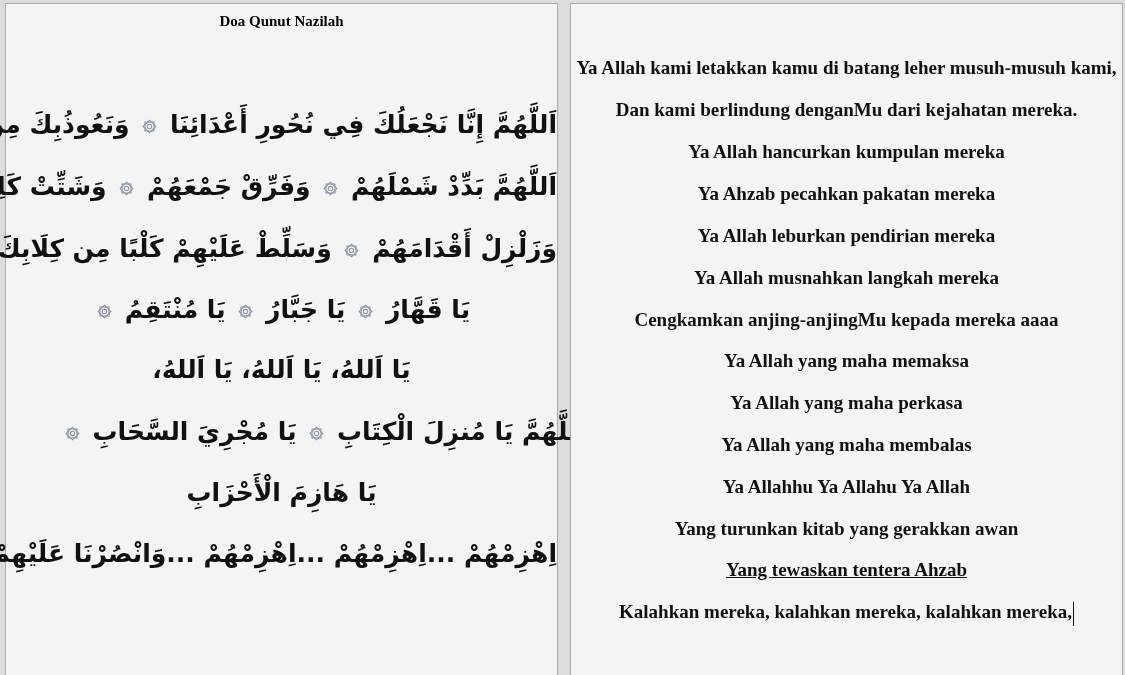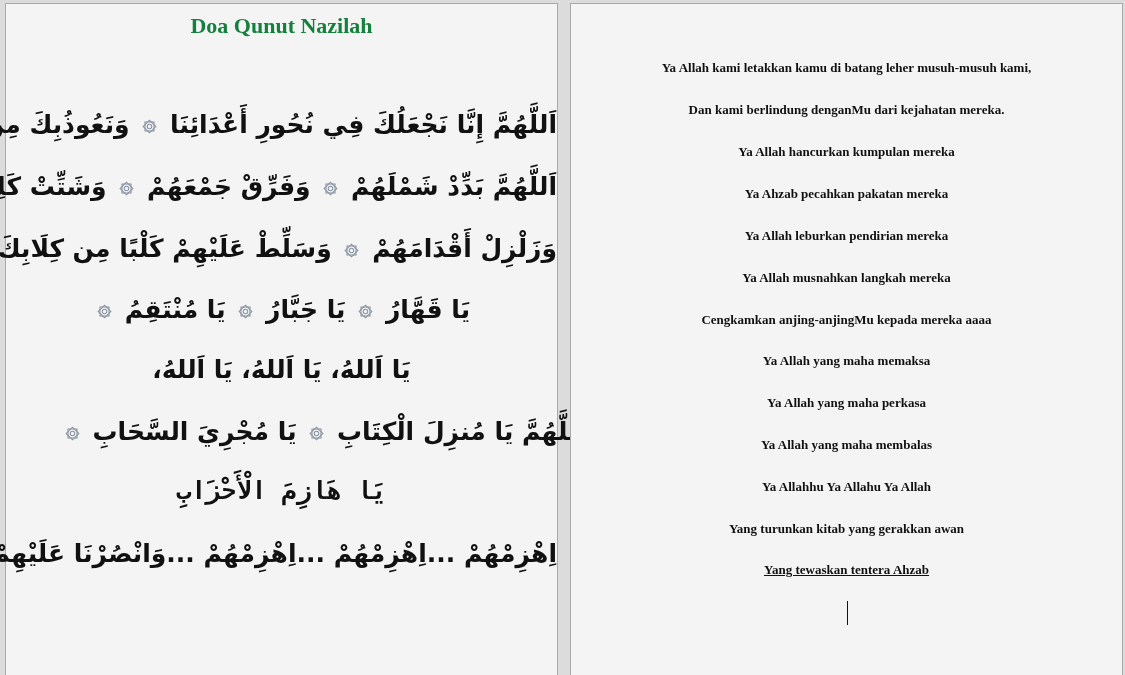--- a/index.html
+++ b/index.html
@@ -30,22 +30,22 @@
       left: 570px;
       width: 553px;
     }
     .doc-title {
       position: absolute;
       top: 9px;
       left: 0;
       width: 100%;
       text-align: center;
       font-weight: bold;
-      font-size: 22px;
-      color: #15803d;
+      font-size: 15px;
+      color: #000000;
     }
     .arabic-line {
       position: absolute;
       left: 0;
       width: 100%;
       text-align: center;
       direction: rtl;
       font-family: "DejaVu Sans", sans-serif;
       font-size: 25px;
       font-weight: bold;
@@ -59,21 +59,21 @@
       height: 15px;
       vertical-align: middle;
       margin: 0 4px;
     }
     .malay-line {
       position: absolute;
       left: 0;
       width: 100%;
       text-align: center;
       font-weight: bold;
-      font-size: 13px;
+      font-size: 19px;
       color: #111;
       white-space: nowrap;
       line-height: 24px;
     }
     .caret {
       display: inline-block;
       width: 1px;
       height: 24px;
       background: #111;
       vertical-align: middle;
@@ -163,21 +163,21 @@
   </svg>
 <span>يَا مُجْرِيَ السَّحَابِ</span>
   <svg class="orn" viewBox="0 0 20 20">
     <g fill="none" stroke="#8a93a3" stroke-width="1.4">
       <rect x="4" y="4" width="12" height="12"></rect>
       <rect x="4" y="4" width="12" height="12" transform="rotate(45 10 10)"></rect>
       <circle cx="10" cy="10" r="3"></circle>
     </g>
   </svg>
 </div>
-      <div class="arabic-line" style="top: 469px; font-family: Liberation Mono, monospace;"><span>يَا هَازِمَ الْأَحْزَابِ</span></div>
+      <div class="arabic-line" style="top: 469px;"><span>يَا هَازِمَ الْأَحْزَابِ</span></div>
       <div class="arabic-line" style="top: 530px;"><span>اِهْزِمْهُمْ ...اِهْزِمْهُمْ ...اِهْزِمْهُمْ ...وَانْصُرْنَا عَلَيْهِمْ</span>
   
 </div>
     </div>
 </div>
 
 <div class="page page-right">
   <div id="malay-container">
       <div class="malay-line" style="top: 52px;"><span>Ya Allah kami letakkan kamu di batang leher musuh-musuh kami,</span></div>
       <div class="malay-line" style="top: 94px;"><span>Dan kami berlindung denganMu dari kejahatan mereka.</span></div>
@@ -185,16 +185,16 @@
       <div class="malay-line" style="top: 178px;"><span>Ya Ahzab pecahkan pakatan mereka</span></div>
       <div class="malay-line" style="top: 220px; text-align: center;"><span>Ya Allah leburkan pendirian mereka</span></div>
       <div class="malay-line" style="top: 262px;"><span>Ya Allah musnahkan langkah mereka</span></div>
       <div class="malay-line" style="top: 304px;"><span>Cengkamkan anjing-anjingMu kepada mereka aaaa</span></div>
       <div class="malay-line" style="top: 345px;"><span>Ya Allah yang maha memaksa</span></div>
       <div class="malay-line" style="top: 387px;"><span>Ya Allah yang maha perkasa</span></div>
       <div class="malay-line" style="top: 429px;"><span>Ya Allah yang maha membalas</span></div>
       <div class="malay-line" style="top: 471px;"><span>Ya Allahhu Ya Allahu Ya Allah</span></div>
       <div class="malay-line" style="top: 513px;"><span>Yang turunkan kitab yang gerakkan awan</span></div>
       <div class="malay-line" style="top: 554px; text-decoration: underline;"><span>Yang tewaskan tentera Ahzab</span></div>
-      <div class="malay-line" style="top: 596px;"><span class="caret"></span></div>
+      <div class="malay-line" style="top: 596px;"><span>Kalahkan mereka, kalahkan mereka, kalahkan mereka,</span><span class="caret"></span></div>
       <div class="malay-line" style="top: 672px;"><span>dan menangkanlah ke atas kami.</span></div>
     </div>
 </div>
 
 </body></html>

